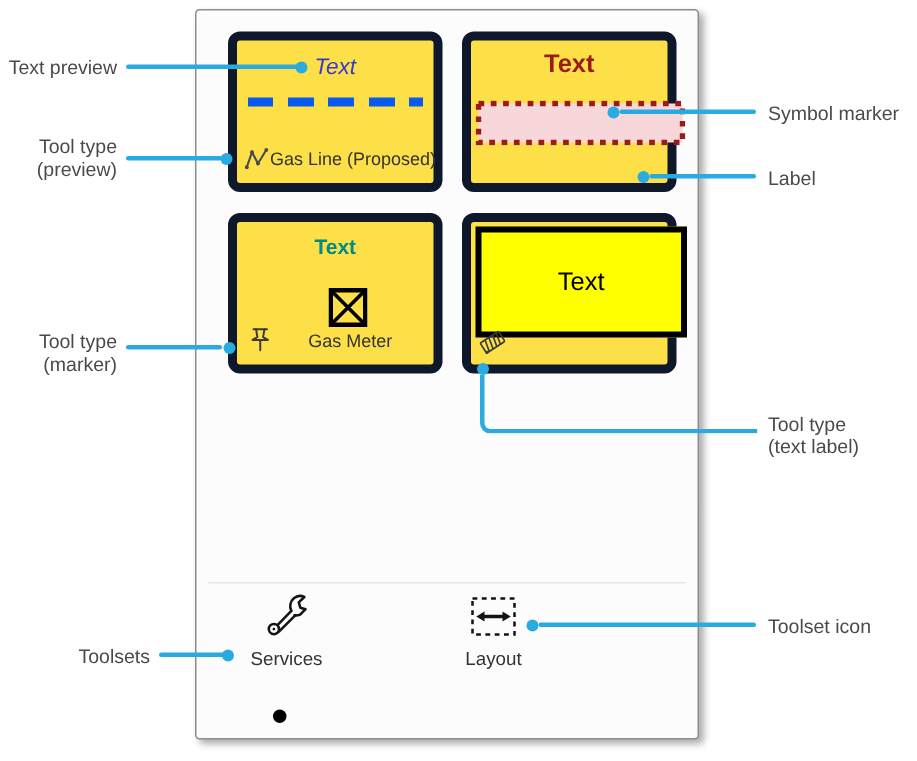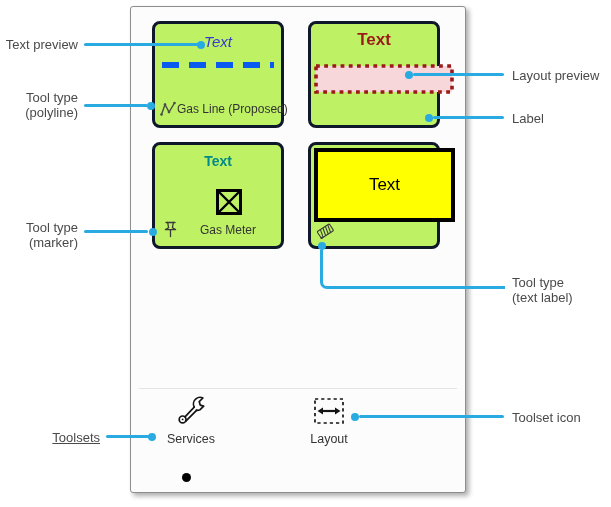--- a/index.html
+++ b/index.html
@@ -4,22 +4,22 @@
 <style>
   * { box-sizing: border-box; margin: 0; padding: 0; }
   body { background:#fff; font-family:"Liberation Sans", sans-serif; }
   .stage { position:relative; width:611px; height:507px; background:#fff; overflow:hidden; }
 
   
   .panel { position:absolute; left:130px; top:6px; width:336px; height:487px;
            background:#fcfcfc; border:1px solid #8d8d8d; border-radius:3px;
            box-shadow:3px 3px 5px rgba(0,0,0,0.32); }
 
-  .card { position:absolute; width:132px; height:107px; background:#bef264;
-          border:3px solid #0f172a; border-radius:8px; }
+  .card { position:absolute; width:143px; height:107px; background:#fde047;
+          border:6px solid #0f172a; border-radius:8px; }
   .c1 { left:21px;  top:14px; }
   .c2 { left:177px; top:14px; }
   .c3 { left:21px;  top:135px; }
   .c4 { left:177px; top:135px; }
 
   .card-footer { position:absolute; left:5px; right:5px; bottom:5px; height:22px;
                  display:flex; align-items:center; }
   .card-footer .icn { width:20px; display:flex; justify-content:center; align-items:center; }
   .card-label { flex:1; text-align:center; font-size:12px; color:#333; white-space:nowrap; }
 
@@ -53,21 +53,21 @@
   .co-text { position:absolute; font-size:13px; color:#4a4a4a; line-height:15px; }
   .ra { text-align:right; }
   .co-line { position:absolute; height:3px; background:#29abe2; border-radius:2px; }
   .co-dot  { position:absolute; width:8px; height:8px; border-radius:50%; background:#29abe2; }
   .co-elbow { position:absolute; border-left:3px solid #29abe2; border-bottom:3px solid #29abe2;
               border-bottom-left-radius:7px; }
 
   .l-text-preview { left:0;  top:37px;  width:78px; }
   .l-polyline     { left:0;  top:90px;  width:78px; }
   .l-marker       { left:0;  top:220px; width:78px; }
-  .l-toolsets     { left:0;  top:430px; width:100px;text-decoration:underline; }
+  .l-toolsets     { left:0;  top:430px; width:100px; }
   .r-symbol       { left:512px; top:68px; }
   .r-label        { left:512px; top:111px; }
   .r-textlabel    { left:512px; top:275px; }
   .r-toolseticon  { left:512px; top:410px; }
 </style>
 </head>
 <body>
 
 <div class="stage">
 
@@ -172,37 +172,37 @@
 
     <div class="page-dot"></div>
   </div>
 
   <div class="co-text ra l-text-preview">Text preview</div>
   <div class="co-line" style="left:84px; top:43px; width:116px;"></div>
   <div class="co-dot" style="left:197px; top:41px;"></div>
 
   <div class="co-text ra l-polyline">
     <div>Tool type</div>
-    <div>(polyline)</div>
+    <div>(preview)</div>
   </div>
   <div class="co-line" style="left:84px; top:104px; width:64px;"></div>
   <div class="co-dot" style="left:147px; top:102px;"></div>
 
   <div class="co-text ra l-marker">
     <div>Tool type</div>
     <div>(marker)</div>
   </div>
   <div class="co-line" style="left:84px; top:230px; width:64px;"></div>
   <div class="co-dot" style="left:149px; top:228px;"></div>
 
   <div class="co-text ra l-toolsets">Toolsets</div>
   <div class="co-line" style="left:106px; top:435px; width:44px;"></div>
   <div class="co-dot" style="left:148px; top:433px;"></div>
 
-  <div class="co-text r-symbol">Layout preview</div>
+  <div class="co-text r-symbol">Symbol marker</div>
   <div class="co-line" style="left:413px; top:73px; width:91px;"></div>
   <div class="co-dot" style="left:405px; top:71px;"></div>
 
   <div class="co-text r-label">Label</div>
   <div class="co-line" style="left:433px; top:116px; width:71px;"></div>
   <div class="co-dot" style="left:425px; top:114px;"></div>
 
   <div class="co-text r-textlabel">
     <div>Tool type</div>
     <div>(text label)</div>

